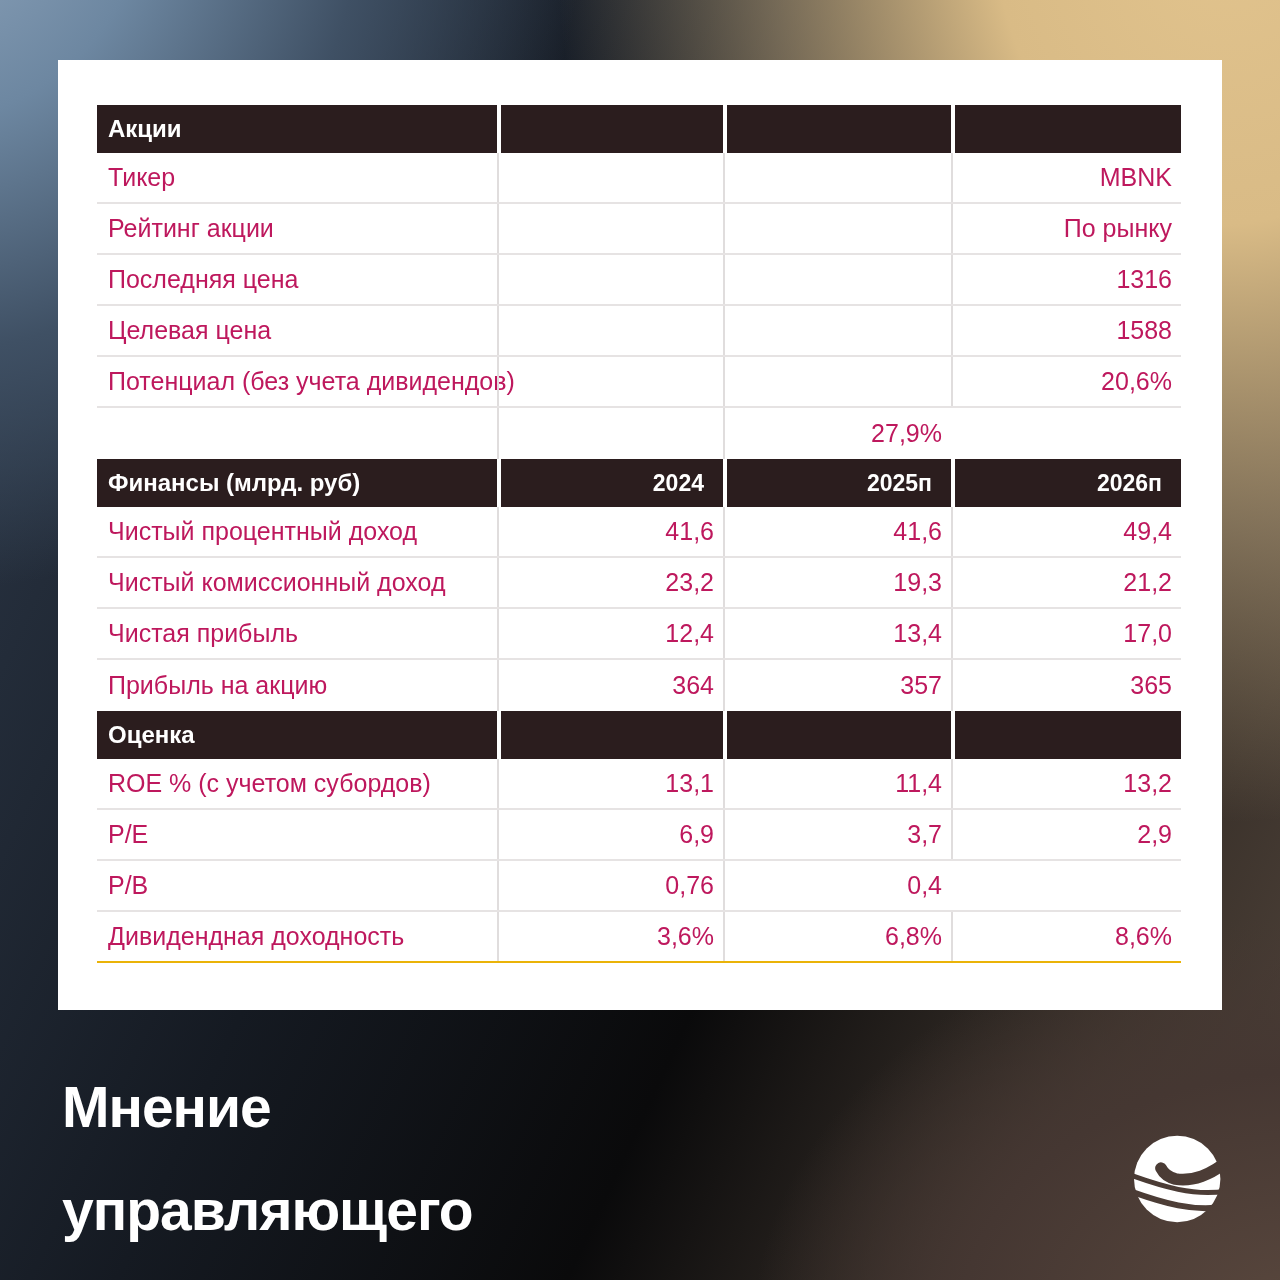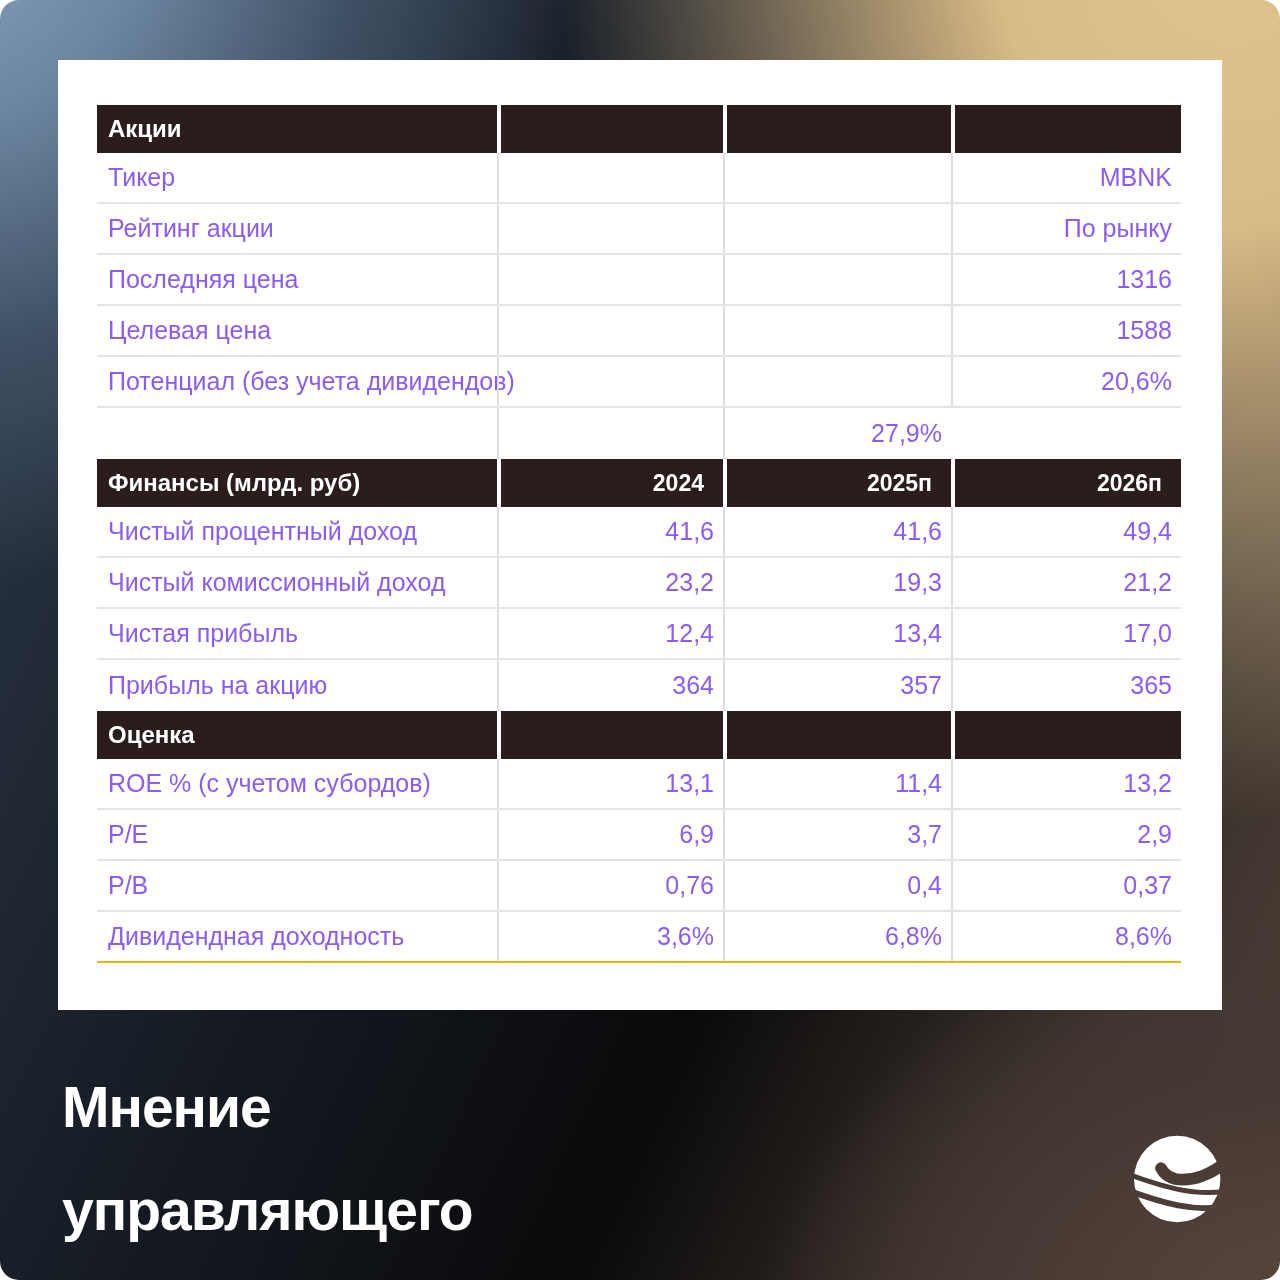--- a/index.html
+++ b/index.html
@@ -9,21 +9,20 @@
     overflow:hidden;
   }
   .canvas{
     position:relative;width:1280px;height:1280px;overflow:hidden;
     background-image:
       radial-gradient(ellipse 62% 85% at 96% -8%, #e2c48e 0%, #d9bb86 30%, rgba(196,172,132,0.55) 58%, rgba(150,135,110,0) 85%),
       radial-gradient(ellipse 72% 78% at -6% -10%, #93a9c0 0%, #6d87a1 25%, #3f5064 48%, rgba(30,40,54,0) 72%),
       radial-gradient(ellipse 60% 45% at 102% 104%, #5a483e 0%, #453732 45%, rgba(60,47,41,0) 72%),
       linear-gradient(115deg, #2e3a4b 0%, #151a22 38%, #0a0a0b 62%, #3c332c 85%, #52453c 100%);
     background-color:#0a0a0b;
-    border-radius:19px;
   }
   .card{
     position:absolute;left:58px;top:60px;width:1164px;height:950px;
     background:#ffffff;
   }
   .table{
     position:absolute;left:39px;top:45px;width:1084px;
   }
   .row{
     display:grid;
@@ -35,21 +34,21 @@
     box-sizing:border-box;
     white-space:nowrap;
   }
   .header-row{height:48px;}
   .header-row .cell{
     background:#2b1d1e;color:#ffffff;font-weight:bold;
   }
   .header-row .cell + .cell{border-left:4px solid #ffffff;}
   .header-row .label-cell{font-size:24px;padding-left:11px;}
   .header-row .num-cell{font-size:23px;justify-content:flex-end;padding-right:19px;}
-  .data-row{height:51px;border-bottom:2px solid #e6e3e3;color:#8b5cf6;}
+  .data-row{height:51px;border-bottom:2px solid #e6e3e3;color:#be185d;}
   .data-row .cell + .cell{border-left:2px solid #e0dddd;padding-left:32px;}
   .data-row .label-cell{font-size:25px;padding-left:11px;}
   .data-row .num-cell{font-size:25px;justify-content:flex-end;padding-right:9px;}
   .section .data-row:last-child{border-bottom:none;}
   .section:last-child .data-row:last-child{border-bottom:2px solid #eab308;}
 
   .footer-title{
     position:absolute;left:62px;top:1056px;
     color:#ffffff;font-size:57px;font-weight:bold;
     line-height:103px;letter-spacing:-1px;
@@ -171,21 +170,20 @@
     <div class="cell label-cell">P/E</div>
     <div class="cell num-cell">6,9</div>
     <div class="cell num-cell">3,7</div>
     <div class="cell num-cell">2,9</div>
   </div>
 
   <div class="row data-row">
     <div class="cell label-cell">P/B</div>
     <div class="cell num-cell">0,76</div>
     <div class="cell num-cell">0,4</div>
-    <div class="cell num-cell">0,37</div>
   </div>
 
   <div class="row data-row">
     <div class="cell label-cell">Дивидендная доходность</div>
     <div class="cell num-cell">3,6%</div>
     <div class="cell num-cell">6,8%</div>
     <div class="cell num-cell">8,6%</div>
   </div>
 </div>
 </div>

